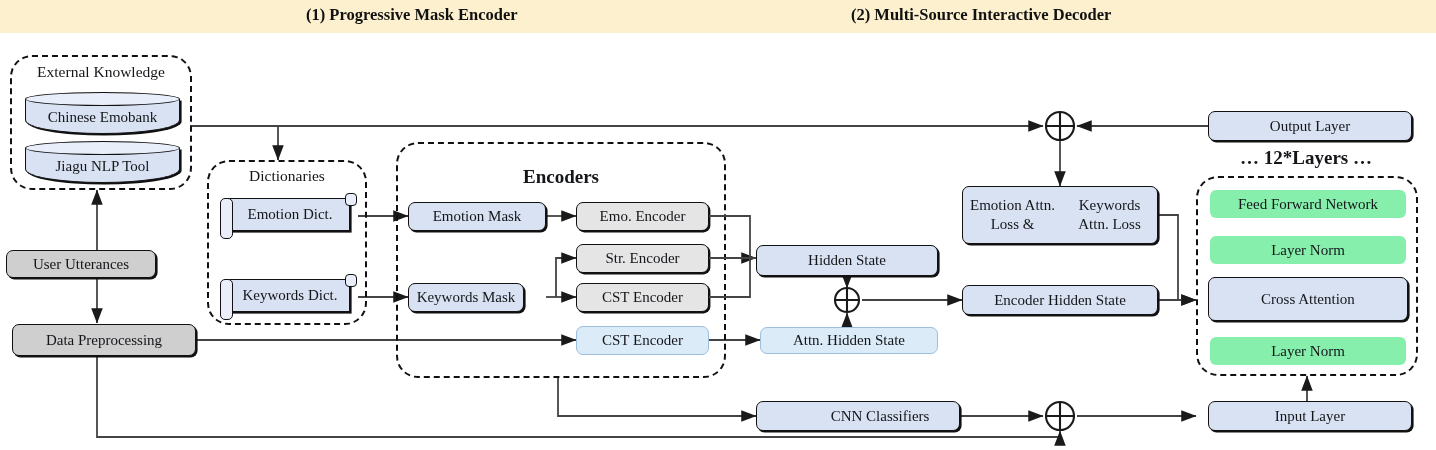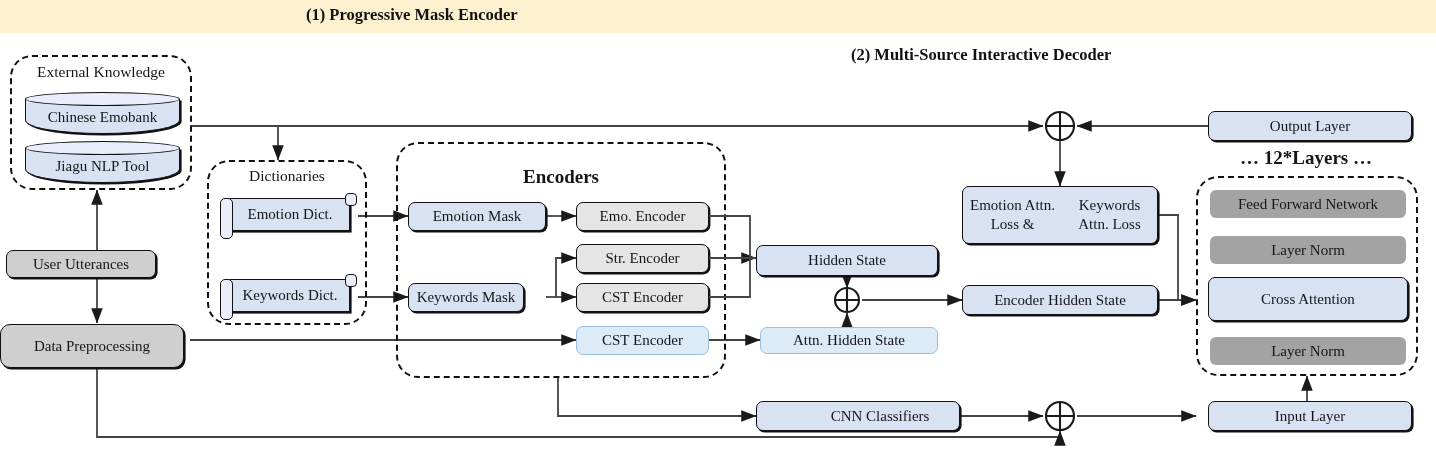--- a/index.html
+++ b/index.html
@@ -13,40 +13,40 @@
     position:absolute;left:0;top:0;width:1436px;height:33px;
     background:#fdf0cf;
   }
   .title{
     position:absolute;top:5px;
     font-family:"Liberation Serif","DejaVu Serif",serif;
     font-weight:bold;font-size:16.5px;color:#111;
     white-space:nowrap;
   }
   #title1{left:306px;}
-  #title2{left:851px;margin-top:40px;}
+  #title2{left:851px;}
 
   svg#wires{position:absolute;left:0;top:0;width:1436px;height:450px;pointer-events:none;}
 
   
   .node{
     position:absolute;box-sizing:border-box;
     display:flex;align-items:center;justify-content:center;
     text-align:center;
     font-family:"Liberation Serif","DejaVu Serif",serif;
     font-size:15px;color:#14161a;line-height:1.12;
     border-radius:7px;
     background:#d9e2f3;border:1.6px solid #111;
     box-shadow:1.6px 1.6px 0 0 #111;
   }
   .node.blue      {background:#d9e2f3;}
   .node.lightblue {background:#dcebf8;border:1.2px solid #9dbedd;box-shadow:none;}
   .node.orange    {background:#e5e5e5;border:1.4px solid #111;box-shadow:1.4px 1.4px 0 0 #111;}
   .node.gray      {background:#cfcfcf;border:1.6px solid #111;box-shadow:1.6px 1.6px 0 0 #111;}
-  .node.graysoft  {background:#a3a3a3;border:none;box-shadow:none;border-radius:6px;}
+  .node.graysoft  {background:#86efac;border:none;box-shadow:none;border-radius:6px;}
   .node.twoline   {line-height:1.25;}
 
   
   .group{
     position:absolute;box-sizing:border-box;
     border:2.2px dashed #111;border-radius:22px;
     background:transparent;
   }
   .group-label{
     position:absolute;text-align:center;white-space:nowrap;
@@ -184,21 +184,21 @@
   </div>
 
   <div class="cyl" style="left:25px;top:141px;width:155px;height:42px;">
     <div class="cyl-body"></div>
     <div class="cyl-top"></div>
     <div class="cyl-txt">Jiagu NLP Tool</div>
   </div>
 
   <div class="node gray" style="left:6px;top:250px;width:150px;height:28px;">User Utterances</div>
 
-  <div class="node gray" style="left:0;top:324px;width:184px;height:44px;border-radius:10px;">Data Preprocessing</div>
+  <div class="node gray" style="left:12px;top:324px;width:184px;height:32px;">Data Preprocessing</div>
 
   <div class="group" style="left:207px;top:160px;width:160px;height:165px;"></div>
   <div class="group-label glabel-plain" style="left:207px;top:167px;width:160px;">Dictionaries</div>
 
   <div class="scroll" style="left:218px;top:194px;width:140px;height:45px;">
     <div class="sc-sheet"></div>
     <div class="sc-roll-l"></div>
     <div class="sc-roll-r"></div>
     <div class="sc-txt">Emotion Dict.</div>
   </div>

